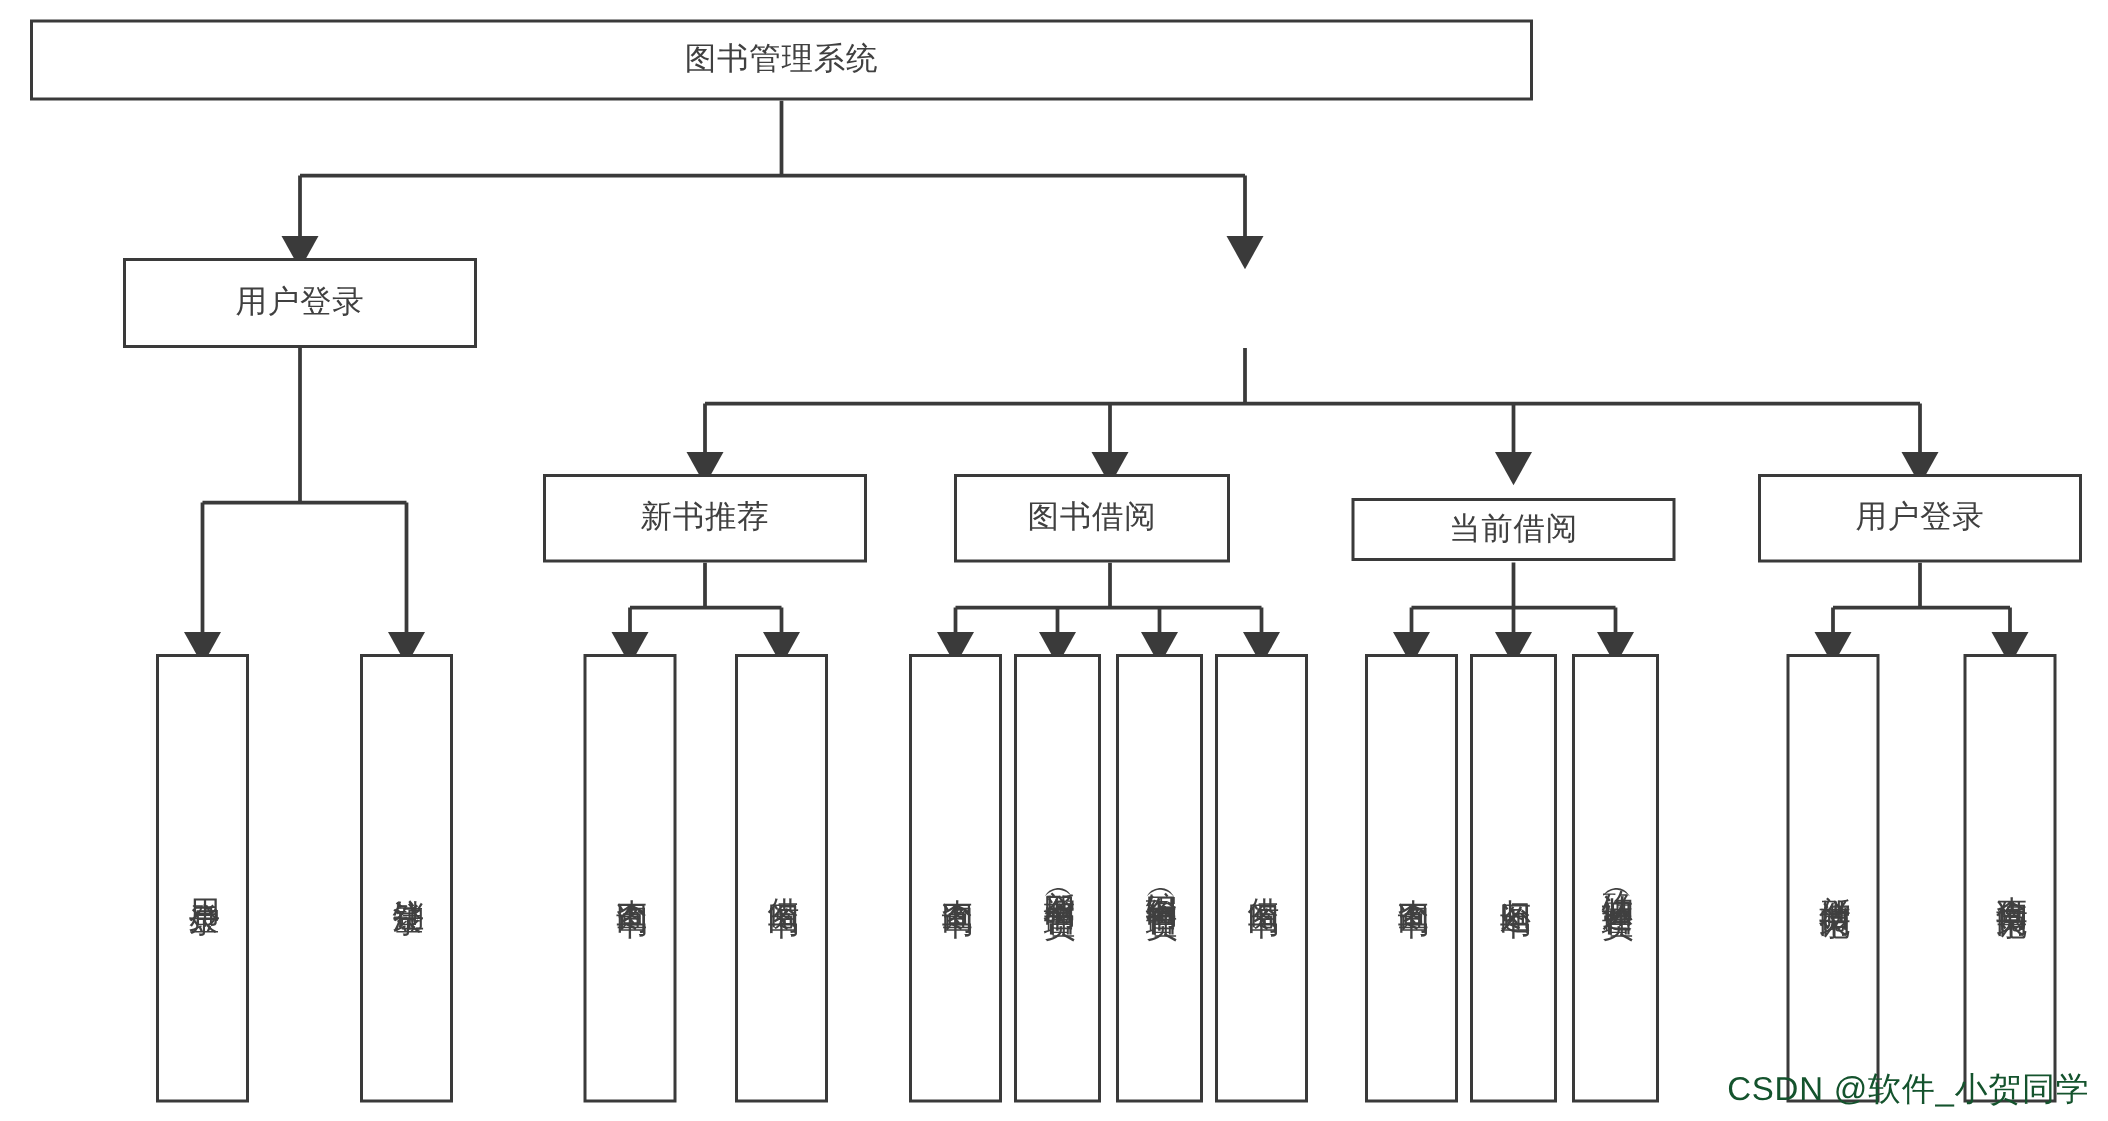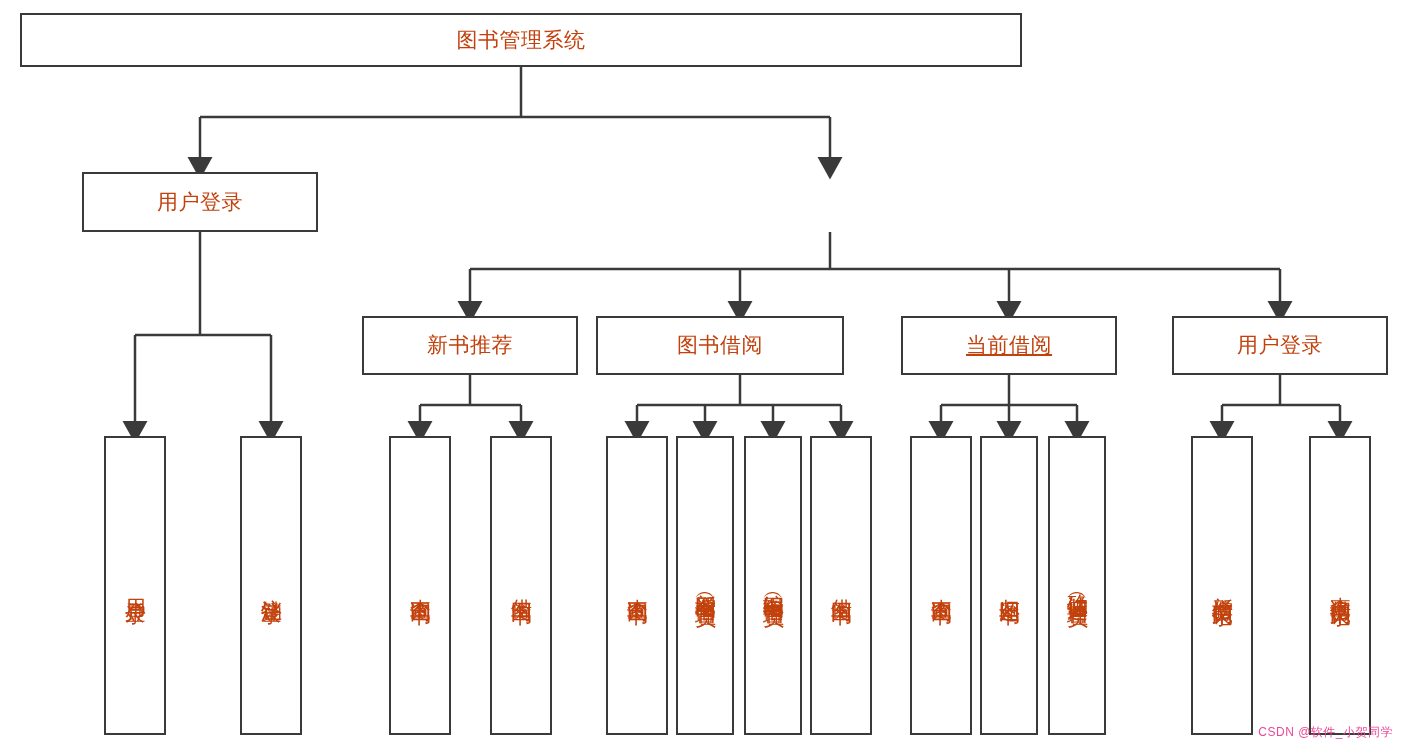--- a/index.html
+++ b/index.html
@@ -24,21 +24,21 @@
     top: 0;
     width: 1405px;
     height: 747px;
     pointer-events: none;
   }
   .node {
     position: absolute;
     box-sizing: border-box;
     border: 2.5px solid #3a3a3a;
     background: #ffffff;
-    color: #c2410c;
+    color: #404040;
     display: flex;
     align-items: center;
     justify-content: center;
     text-align: right;
     line-height: 1.18;
   }
   .node.horiz {
     font-size: 21px;
     letter-spacing: 0.5px;
   }
@@ -52,22 +52,22 @@
   .node.vert .label {
     writing-mode: vertical-rl;
     text-orientation: upright;
     white-space: normal;
     max-height: 100%;
   }
   .watermark {
     position: absolute;
     right: 12px;
     bottom: 6px;
-    font-size: 12px;
-    color: #ec4899;
+    font-size: 22px;
+    color: #14532d;
     letter-spacing: 0.5px;
     white-space: nowrap;
     user-select: none;
   }
 </style>
 </head>
 <body>
 
 <div id="canvas">
 
@@ -125,24 +125,24 @@
     <span class="label">图书管理系统</span>
   </div>
 
   <div class="node horiz" style="left:82px; top:172px; width:236px; height:60px;">
     <span class="label">用户登录</span>
   </div>
 
   <div class="node horiz" style="left:362px; top:316px; width:216px; height:59px;">
     <span class="label">新书推荐</span>
   </div>
-  <div class="node horiz" style="left:596px; top:316px; width:248px; height:59px;">
+  <div class="node horiz" style="left:636px; top:316px; width:184px; height:59px;">
     <span class="label">图书借阅</span>
   </div>
-  <div class="node horiz" style="left:901px; top:316px; width:216px; height:59px;text-decoration:underline;">
+  <div class="node horiz" style="left:901px; top:332px; width:216px; height:42px;">
     <span class="label">当前借阅</span>
   </div>
   <div class="node horiz" style="left:1172px; top:316px; width:216px; height:59px;">
     <span class="label">用户登录</span>
   </div>
 
   <div class="node vert" style="left:104px; top:436px; width:62px; height:299px;">
     <span class="label">用户登录</span>
   </div>
   <div class="node vert" style="left:240px; top:436px; width:62px; height:299px;">

